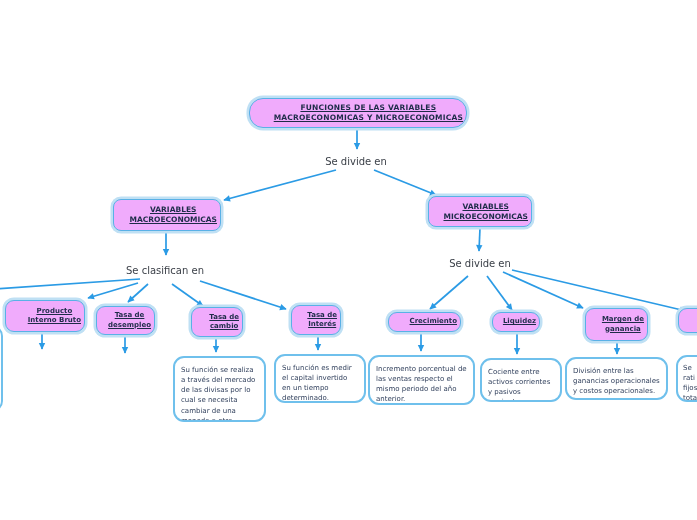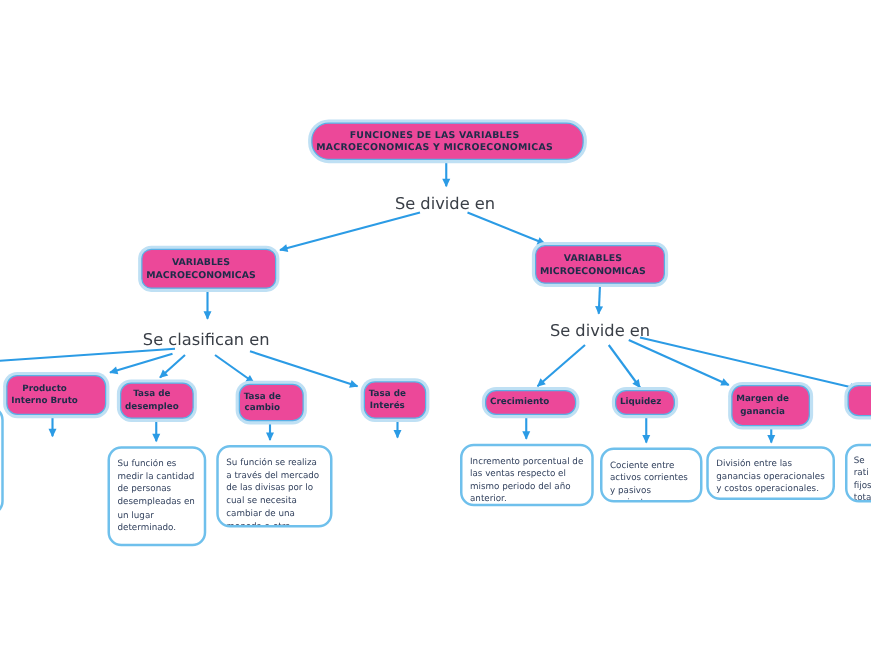--- a/index.html
+++ b/index.html
@@ -14,39 +14,39 @@
   }
   html,body{margin:0;padding:0;background:#fff;}
   .stage{
     position:relative;width:697px;height:520px;background:var(--bg);
     overflow:hidden;font-family:"DejaVu Sans","Liberation Sans",sans-serif;
   }
   .connectors{position:absolute;left:0;top:0;pointer-events:none;}
   .connectors line{stroke:var(--arrow);stroke-width:1.7;}
   .connectors .ah{fill:var(--arrow);}
   .node,.branch,.root{
-    position:absolute;display:flex;align-items:center;justify-content:flex-start;
-    text-align:center;background:#ec4899;box-sizing:border-box;
+    position:absolute;display:flex;align-items:center;justify-content:flex-end;
+    text-align:center;background:#f0abfc;box-sizing:border-box;
     border:1.5px solid var(--node-border);
     box-shadow:0 0 0 2.5px var(--node-halo);
     border-radius:9px;color:var(--text);
     font-weight:bold;font-size:7px;line-height:1.3;
-    white-space:pre-line;padding:2px 3px;
+    white-space:pre-line;padding:2px 3px;text-decoration:underline;
   }
   .root{font-size:7.5px;border-radius:14px;letter-spacing:.2px;}
   .branch{font-size:7.5px;border-radius:8px;}
   .desc{
     position:absolute;background:#fff;box-sizing:border-box;
     border:2px solid var(--desc-border);border-radius:11px;
     color:var(--desc-text);font-size:7px;line-height:1.45;
     padding:7px 6px;white-space:pre-line;text-align:left;overflow:hidden;
   }
   .lbl{
     position:absolute;transform:translateX(-50%);
-    font-size:13px;color:var(--label-text);white-space:nowrap;
+    font-size:10px;color:var(--label-text);white-space:nowrap;
   }
 </style>
 </head>
 <body>
 
 <div class="stage">
 
   <svg class="connectors" width="697" height="520" viewBox="0 0 697 520">
     <defs>
       <marker id="ah" markerUnits="userSpaceOnUse" markerWidth="8" markerHeight="8" refX="6.5" refY="4" orient="auto">
@@ -123,22 +123,22 @@
     <span>Crecimiento</span>
   </div>
   <div class="node" style="left:492px;top:312px;width:48px;height:20px;">
     <span>Liquidez</span>
   </div>
   <div class="node" style="left:585px;top:308px;width:63px;height:33px;">
     <span>Margen de
 ganancia</span>
   </div>
 
-  <div class="desc" style="left:86px;top:357px;width:79px;height:80px;">Su función es medir la cantidad de personas desempleadas en un lugar determinado.</div>
   <div class="desc" style="left:173px;top:356px;width:93px;height:66px;">Su función se realiza a través del mercado de las divisas por lo cual se necesita cambiar de una moneda a otra.</div>
+  <div class="desc" style="left:274px;top:354px;width:92px;height:49px;">Su función es medir el capital invertido en un tiempo determinado.</div>
   <div class="desc" style="left:368px;top:355px;width:107px;height:50px;">Incremento porcentual de las ventas respecto el mismo periodo del año anterior.</div>
   <div class="desc" style="left:480px;top:358px;width:82px;height:44px;">Cociente entre activos corrientes y pasivos corrientes.</div>
   <div class="desc" style="left:565px;top:357px;width:103px;height:43px;">División entre las ganancias operacionales y costos operacionales.</div>
 
   <div class="desc" style="left:-62px;top:325px;width:65px;height:87px;"></div>
   <div class="node" style="left:678px;top:308px;width:45px;height:25px;"></div>
   <div class="desc" style="left:676px;top:355px;width:80px;height:47px;padding:6px 5px;">Se
 rati
 fijos
 tota</div>

